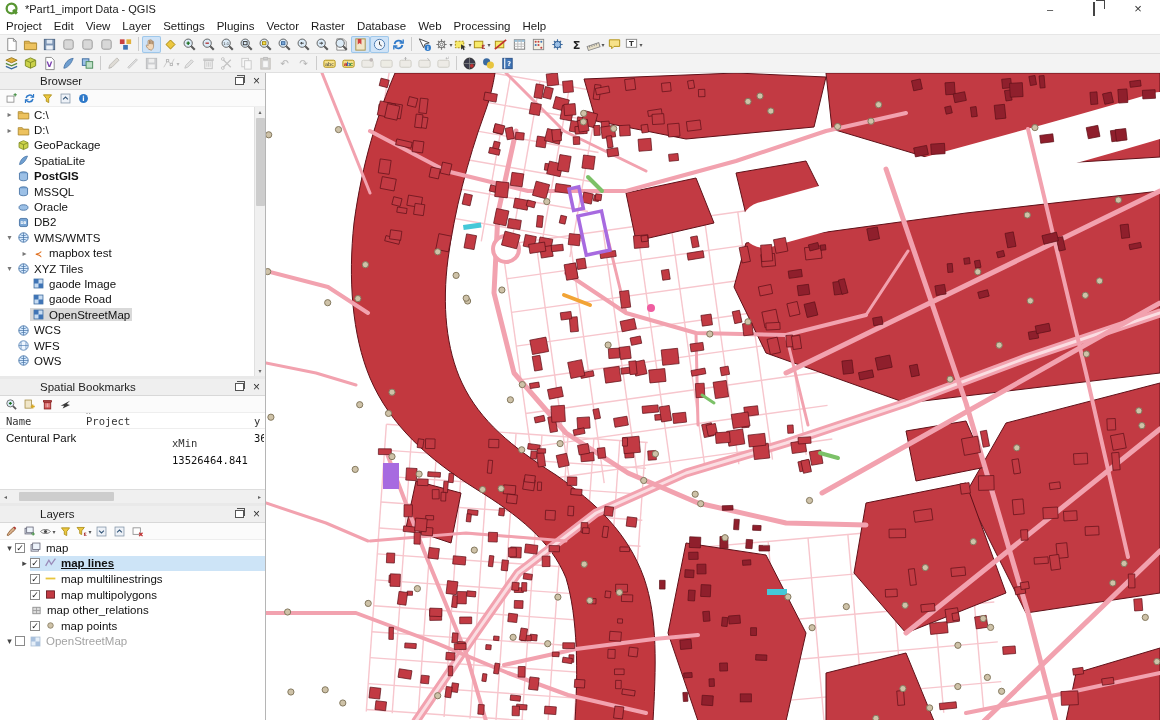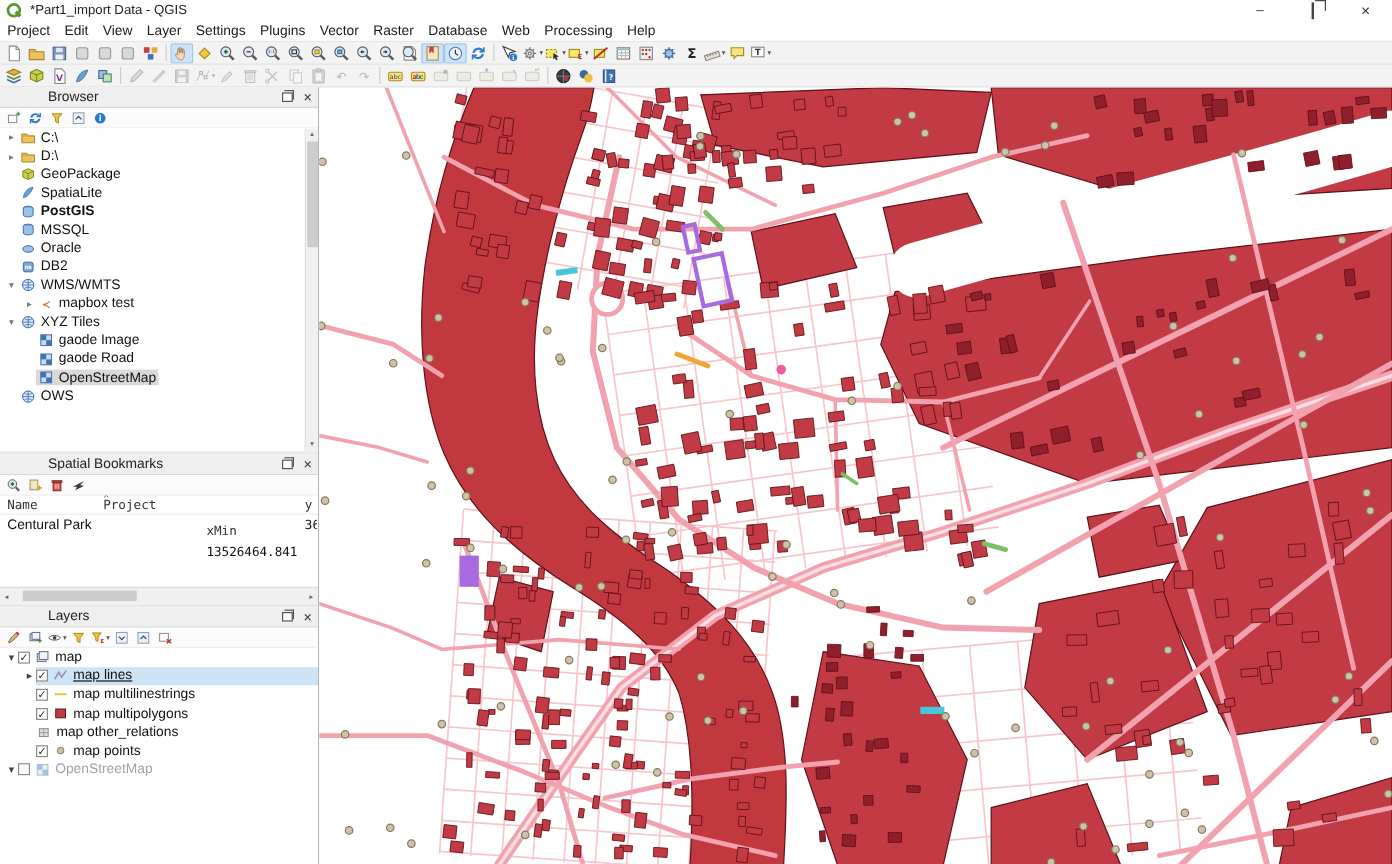--- a/index.html
+++ b/index.html
@@ -53,21 +53,21 @@
 .c-name{width:86px;padding-left:6px;}
 .c-proj{width:86px;}
 .c-xmin{width:76px;margin-top:44px;}
 .c-y{width:16px;padding-left:6px;}
 .bk-num{font-family:"DejaVu Sans Mono",monospace;font-size:10.5px;}
 .sortcaret{position:absolute;left:86px;top:-2px;font-size:8px;color:#666;}
 .map-area{flex:1;position:relative;background:#fff;overflow:hidden;}
 .watermark{position:absolute;right:24px;bottom:18px;font-size:32px;color:rgba(255,255,255,.85);
  text-shadow:0 1px 3px rgba(110,110,110,.5);letter-spacing:3px;font-family:"DejaVu Sans",sans-serif;}
 .grey-label{color:#a3a3a3;}
-.bold{font-weight:normal;}
+.bold{font-weight:bold;}
 .underline{text-decoration:underline;}
 </style>
 </head>
 <body>
 
 <div class="app">
   <div class="titlebar">
     <span class="qlogo"><svg width="14" height="14" viewBox="0 0 16 16">
           <circle cx="7.5" cy="7.5" r="5.6" fill="#fff" stroke="#589632" stroke-width="2.6"></circle>
           <rect x="8.6" y="8.6" width="6" height="3.4" fill="#589632" transform="rotate(45 10.5 10.5)"></rect>
@@ -680,20 +680,44 @@
               <span class="exp"></span>
               <span class="sel-grey" style="display:inline-flex;align-items:center;padding:0 2px;">
                 <span class="ticon">
                   <svg width="13" height="13" viewBox="0 0 16 16">
                     <rect x="2.5" y="2.5" width="11" height="11" fill="#c9ddf2" stroke="#3c6a9e"></rect>
                     <rect x="2.5" y="2.5" width="5.5" height="5.5" fill="#3f74b5"></rect>
                     <rect x="8" y="8" width="5.5" height="5.5" fill="#3f74b5"></rect>
                   </svg>
                 </span>
                 <span class="tlabel">OpenStreetMap</span>
+              </span>
+            </div>
+            <div class="trow" style="padding-left: 4px;">
+              <span class="exp"></span>
+              <span class="" style="display:inline-flex;align-items:center;padding:0 2px;">
+                <span class="ticon">
+                  <svg width="13" height="13" viewBox="0 0 16 16">
+                    <circle cx="8" cy="8" r="5.8" fill="#d9ecff" stroke="#3a6aa0"></circle>
+                    <path d="M2.2 8h11.6M8 2.2v11.6M4 4.5c2.4 1.6 5.6 1.6 8 0M4 11.5c2.4-1.6 5.6-1.6 8 0" fill="none" stroke="#3a6aa0" stroke-width=".8"></path>
+                  </svg>
+                </span>
+                <span class="tlabel">WCS</span>
+              </span>
+            </div>
+            <div class="trow" style="padding-left: 4px;">
+              <span class="exp"></span>
+              <span class="" style="display:inline-flex;align-items:center;padding:0 2px;">
+                <span class="ticon">
+                  <svg width="13" height="13" viewBox="0 0 16 16">
+                    <circle cx="8" cy="8" r="5.8" fill="#eef6ff" stroke="#4a7ab0"></circle>
+                    <path d="M2.2 8h11.6M5 3.2v9.6M11 3.2v9.6" fill="none" stroke="#4a7ab0" stroke-width=".8"></path>
+                  </svg>
+                </span>
+                <span class="tlabel">WFS</span>
               </span>
             </div>
             <div class="trow" style="padding-left: 4px;">
               <span class="exp"></span>
               <span class="" style="display:inline-flex;align-items:center;padding:0 2px;">
                 <span class="ticon">
                   <svg width="13" height="13" viewBox="0 0 16 16">
                     <circle cx="8" cy="8" r="5.8" fill="#d9ecff" stroke="#3a6aa0"></circle>
                     <path d="M2.2 8h11.6M8 2.2v11.6M4 4.5c2.4 1.6 5.6 1.6 8 0M4 11.5c2.4-1.6 5.6-1.6 8 0" fill="none" stroke="#3a6aa0" stroke-width=".8"></path>
                   </svg>

